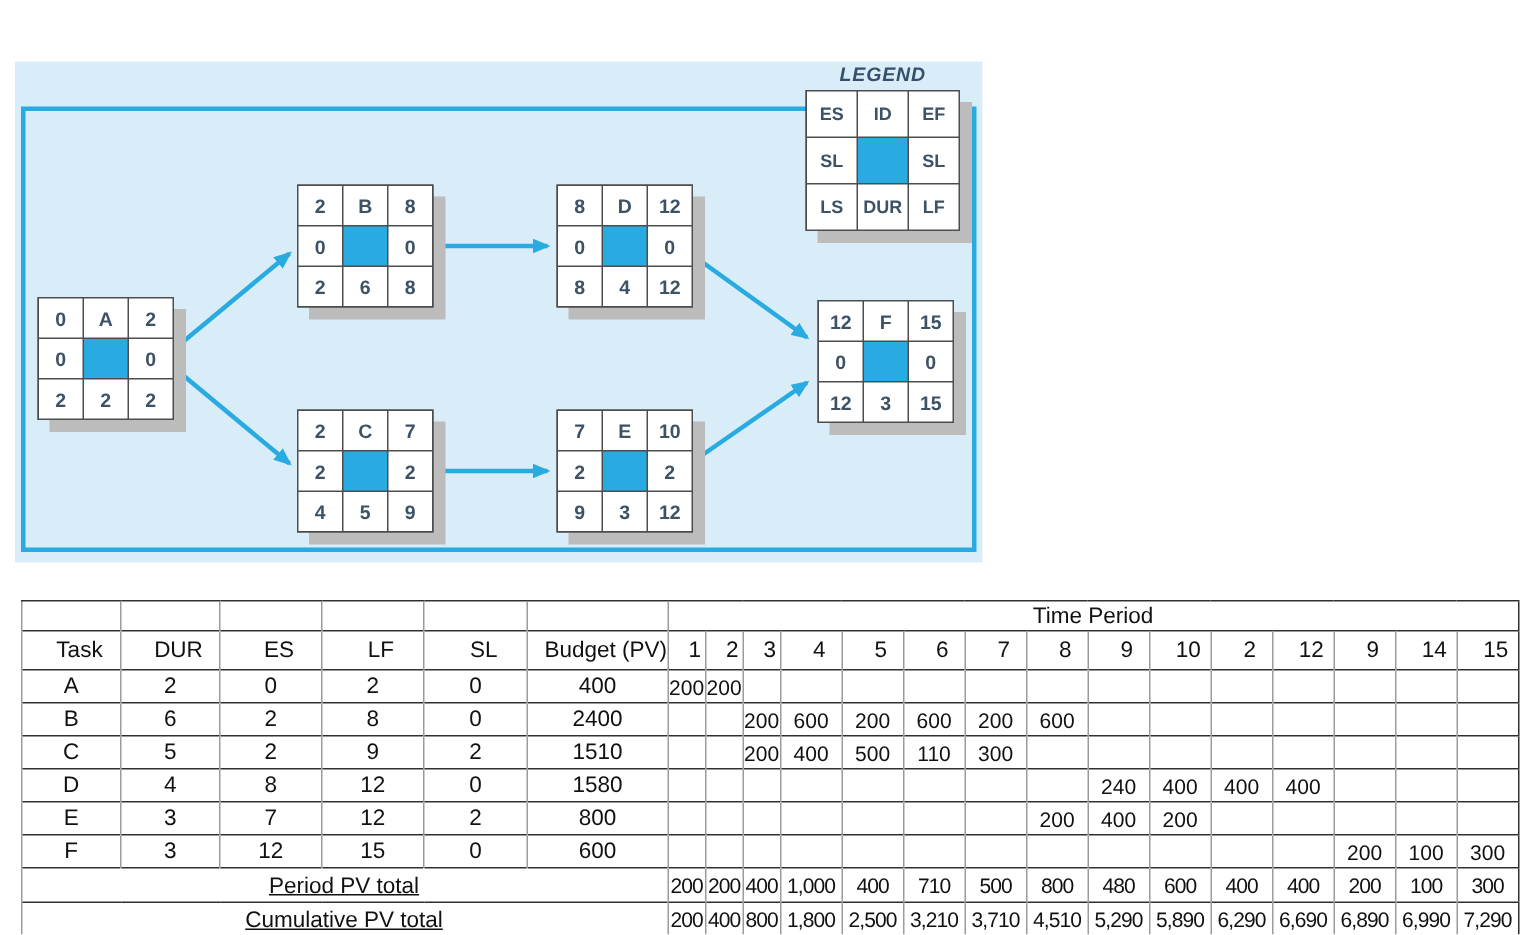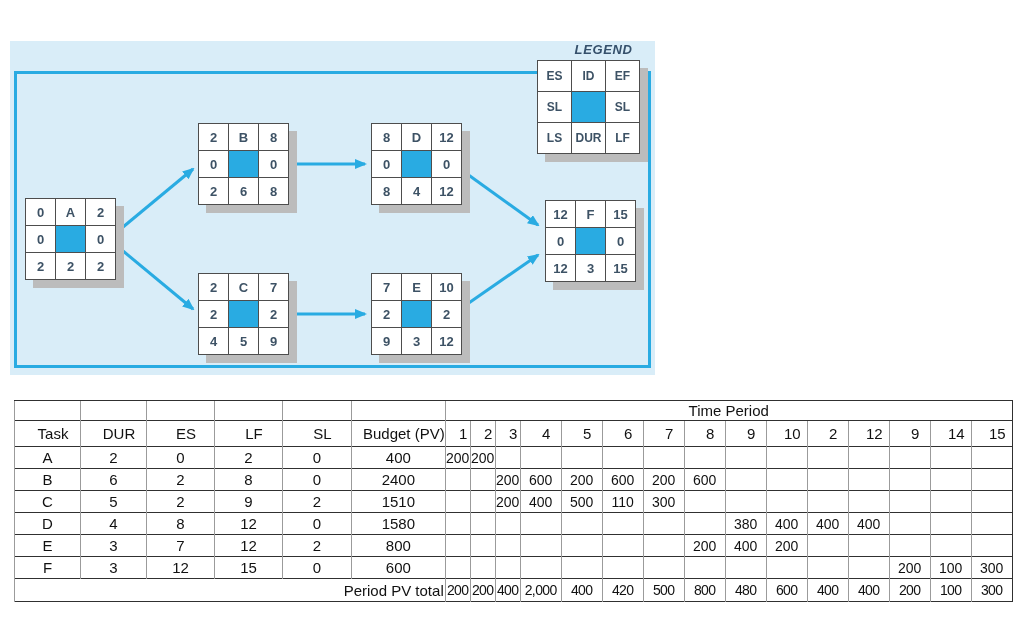--- a/index.html
+++ b/index.html
@@ -11,21 +11,21 @@
   }
   html,body{margin:0;padding:0;background:#ffffff;}
   .stage{
     position:relative;width:1024px;height:623px;background:#ffffff;
     font-family:"Liberation Sans","DejaVu Sans",sans-serif;overflow:hidden;
   }
   
   .diagram-bg{position:absolute;left:10px;top:41px;width:645px;height:334px;background:var(--diagram-bg);}
   .diagram-frame{position:absolute;left:14px;top:71px;width:637px;height:297px;border:3px solid var(--accent);box-sizing:border-box;}
   .legend-title{
-    position:absolute;left:552px;top:42px;width:103px;text-align:center;
+    position:absolute;left:537px;top:42px;width:103px;text-align:center;
     font-style:italic;font-weight:600;font-size:13px;letter-spacing:0.6px;color:#35506b;
   }
   .edge-layer{position:absolute;left:0;top:0;width:1024px;height:623px;pointer-events:none;}
   .edge-layer line{stroke:var(--accent);stroke-width:3;}
   .edge-layer .ah{fill:var(--accent);}
   .node{
     position:absolute;display:grid;grid-template-columns:repeat(3,29px);grid-auto-rows:26px;
     gap:1px;background:#4d4d4d;border:1px solid #4d4d4d;
     box-shadow:8px 8px 0 var(--node-shadow);
   }
@@ -44,21 +44,21 @@
   .pv td{
     border-left:1px solid #9b9b9b;border-top:1px solid #303030;
     text-align:center;vertical-align:middle;padding:0;overflow:hidden;white-space:nowrap;
   }
   .pv tr.r-tp td{height:19px;text-align:center;}
   .pv tr.r-head td{height:25px;padding-left:11px;}
   .pv tr.r-task td{height:21px;}
   .pv tr.r-total td{height:22px;}
   .pv td.pd{font-size:14px;}
   .pv td.tight{font-size:14px;letter-spacing:-0.6px;}
-  .pv td.lbl{text-align:right;padding-right:1px;}
+  .pv td.lbl{padding-right:1px;text-decoration:underline;}
 </style>
 </head>
 <body>
 
 <div class="stage">
 
   <div class="diagram-bg"></div>
   <div class="diagram-frame"></div>
   <div class="legend-title">LEGEND</div>
 
@@ -288,21 +288,21 @@
           <td>0</td>
           <td>1580</td>
           <td class="pd"></td>
           <td class="pd"></td>
           <td class="pd"></td>
           <td class="pd"></td>
           <td class="pd"></td>
           <td class="pd"></td>
           <td class="pd"></td>
           <td class="pd"></td>
-          <td class="pd">380</td>
+          <td class="pd">240</td>
           <td class="pd">400</td>
           <td class="pd">400</td>
           <td class="pd">400</td>
           <td class="pd"></td>
           <td class="pd"></td>
           <td class="pd"></td>
         </tr>
         <tr class="r-task">
           <td>E</td>
           <td>3</td>
@@ -347,29 +347,47 @@
           <td class="pd"></td>
           <td class="pd">200</td>
           <td class="pd">100</td>
           <td class="pd">300</td>
         </tr>
         <tr class="r-total">
           <td class="lbl" colspan="6">Period PV total</td>
           <td class="tight">200</td>
           <td class="tight">200</td>
           <td class="tight">400</td>
-          <td class="tight">2,000</td>
-          <td class="tight">400</td>
-          <td class="tight">420</td>
+          <td class="tight">1,000</td>
+          <td class="tight">400</td>
+          <td class="tight">710</td>
           <td class="tight">500</td>
           <td class="tight">800</td>
           <td class="tight">480</td>
           <td class="tight">600</td>
           <td class="tight">400</td>
           <td class="tight">400</td>
           <td class="tight">200</td>
           <td class="tight">100</td>
           <td class="tight">300</td>
         </tr>
+        <tr class="r-total">
+          <td class="lbl" colspan="6">Cumulative PV total</td>
+          <td class="tight">200</td>
+          <td class="tight">400</td>
+          <td class="tight">800</td>
+          <td class="tight">1,800</td>
+          <td class="tight">2,500</td>
+          <td class="tight">3,210</td>
+          <td class="tight">3,710</td>
+          <td class="tight">4,510</td>
+          <td class="tight">5,290</td>
+          <td class="tight">5,890</td>
+          <td class="tight">6,290</td>
+          <td class="tight">6,690</td>
+          <td class="tight">6,890</td>
+          <td class="tight">6,990</td>
+          <td class="tight">7,290</td>
+        </tr>
       </tbody>
     </table>
 
 </div>
 
 </body></html>

